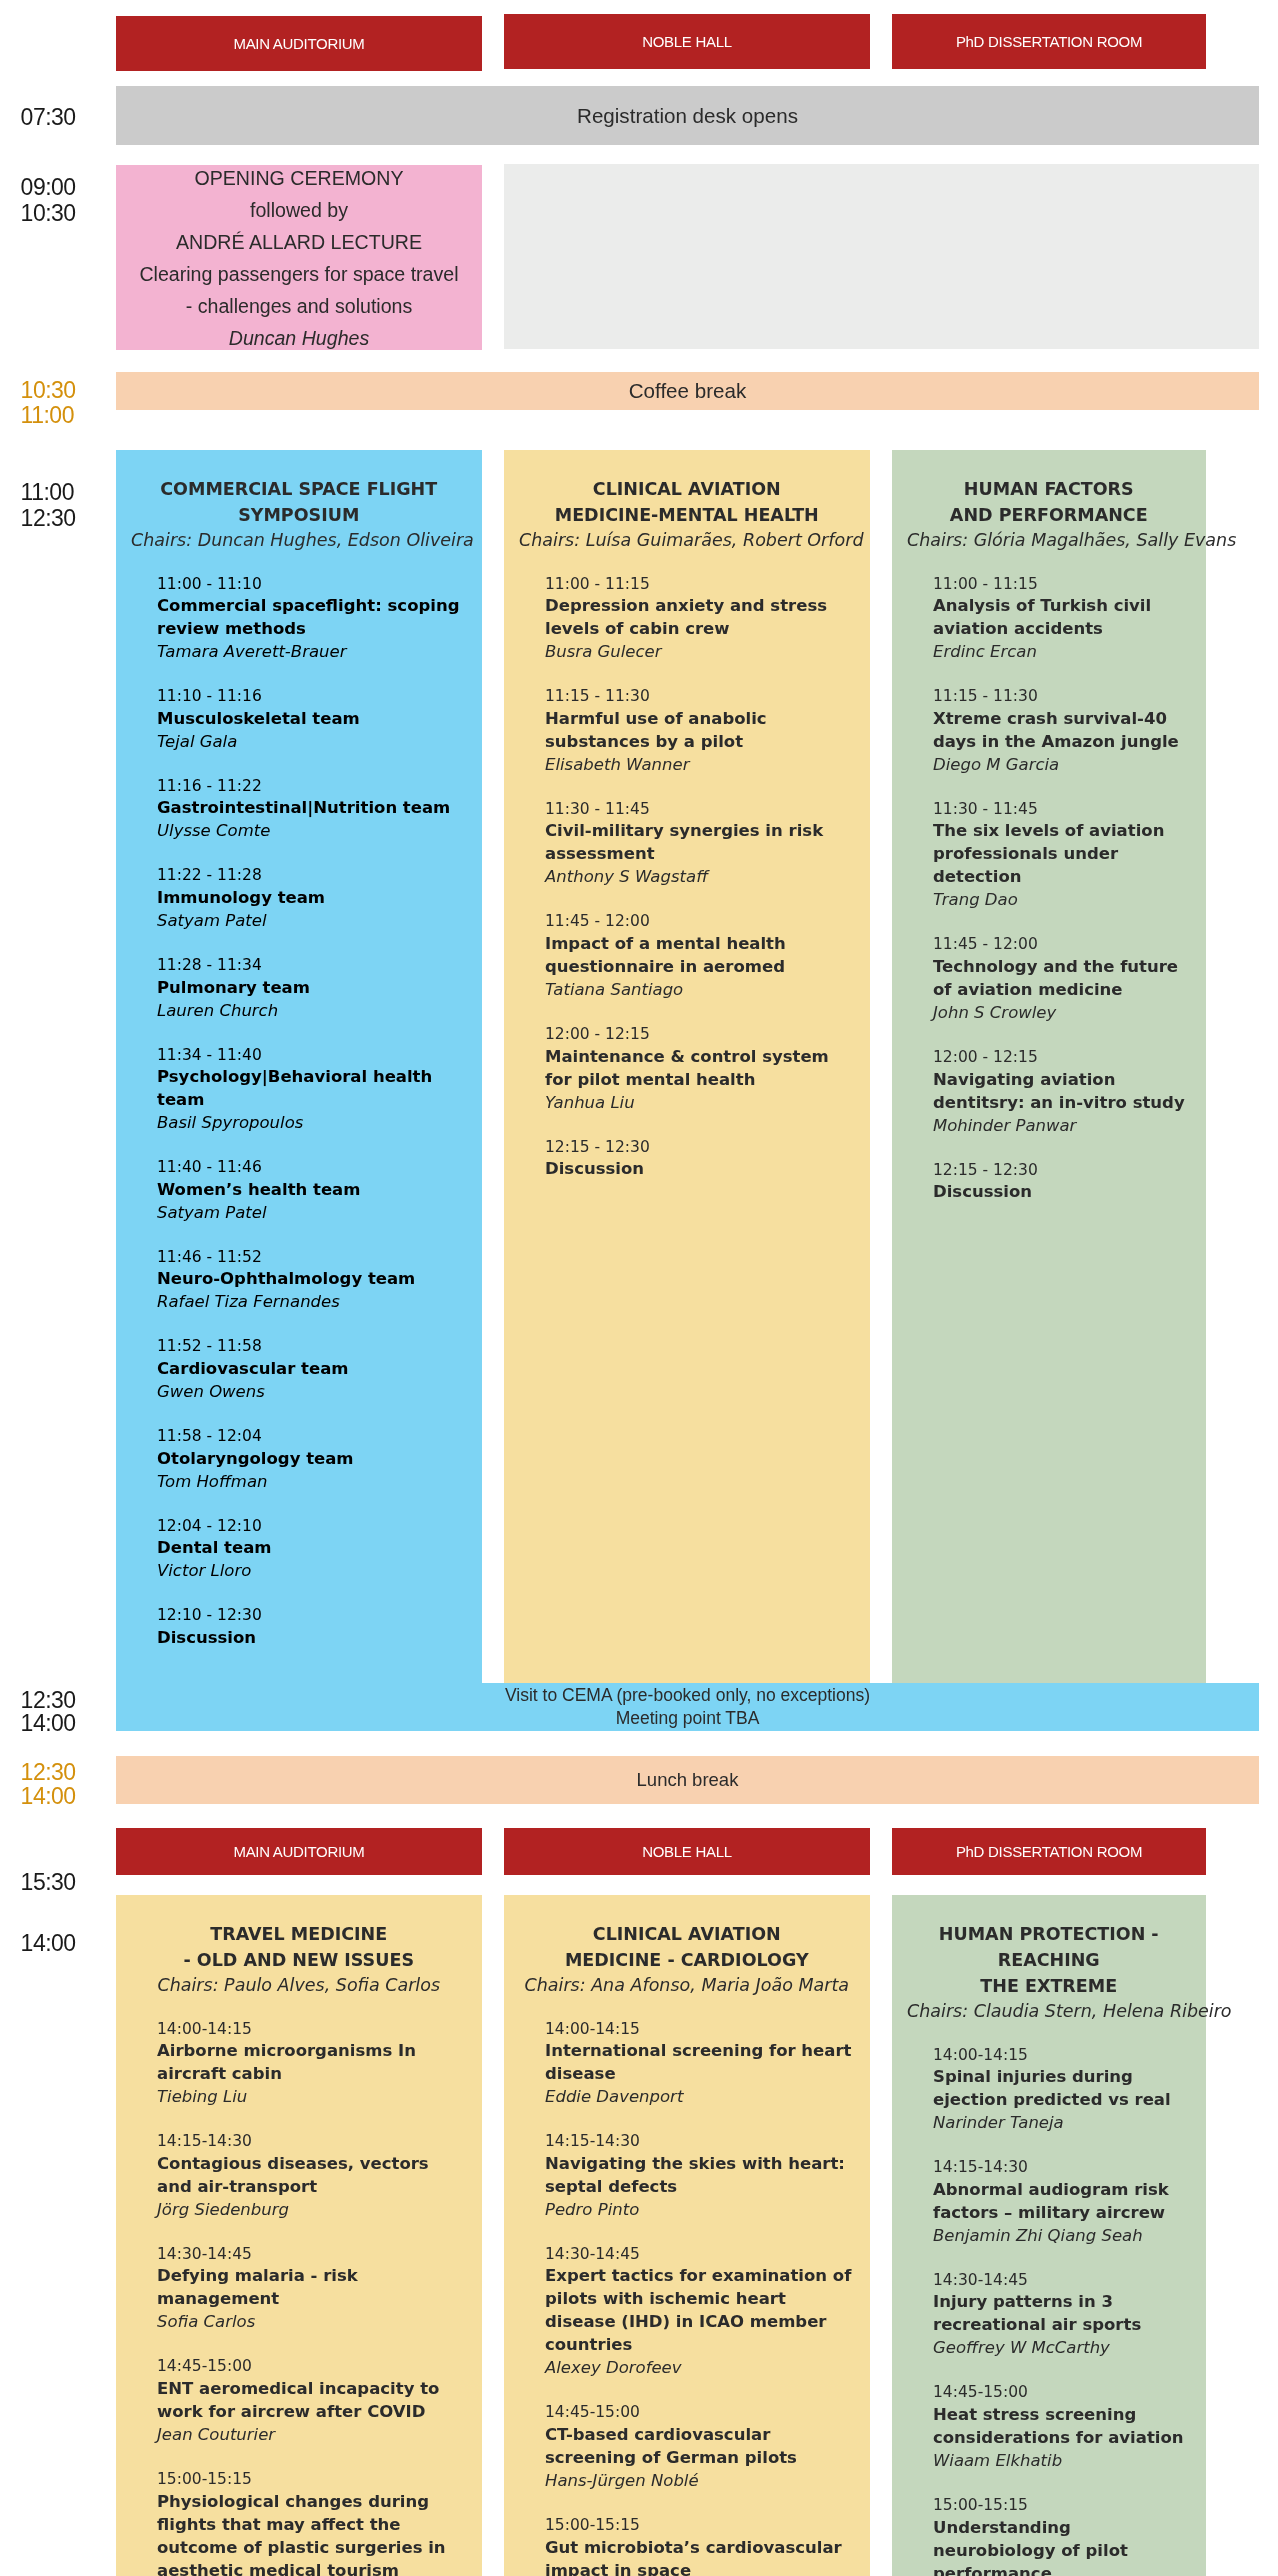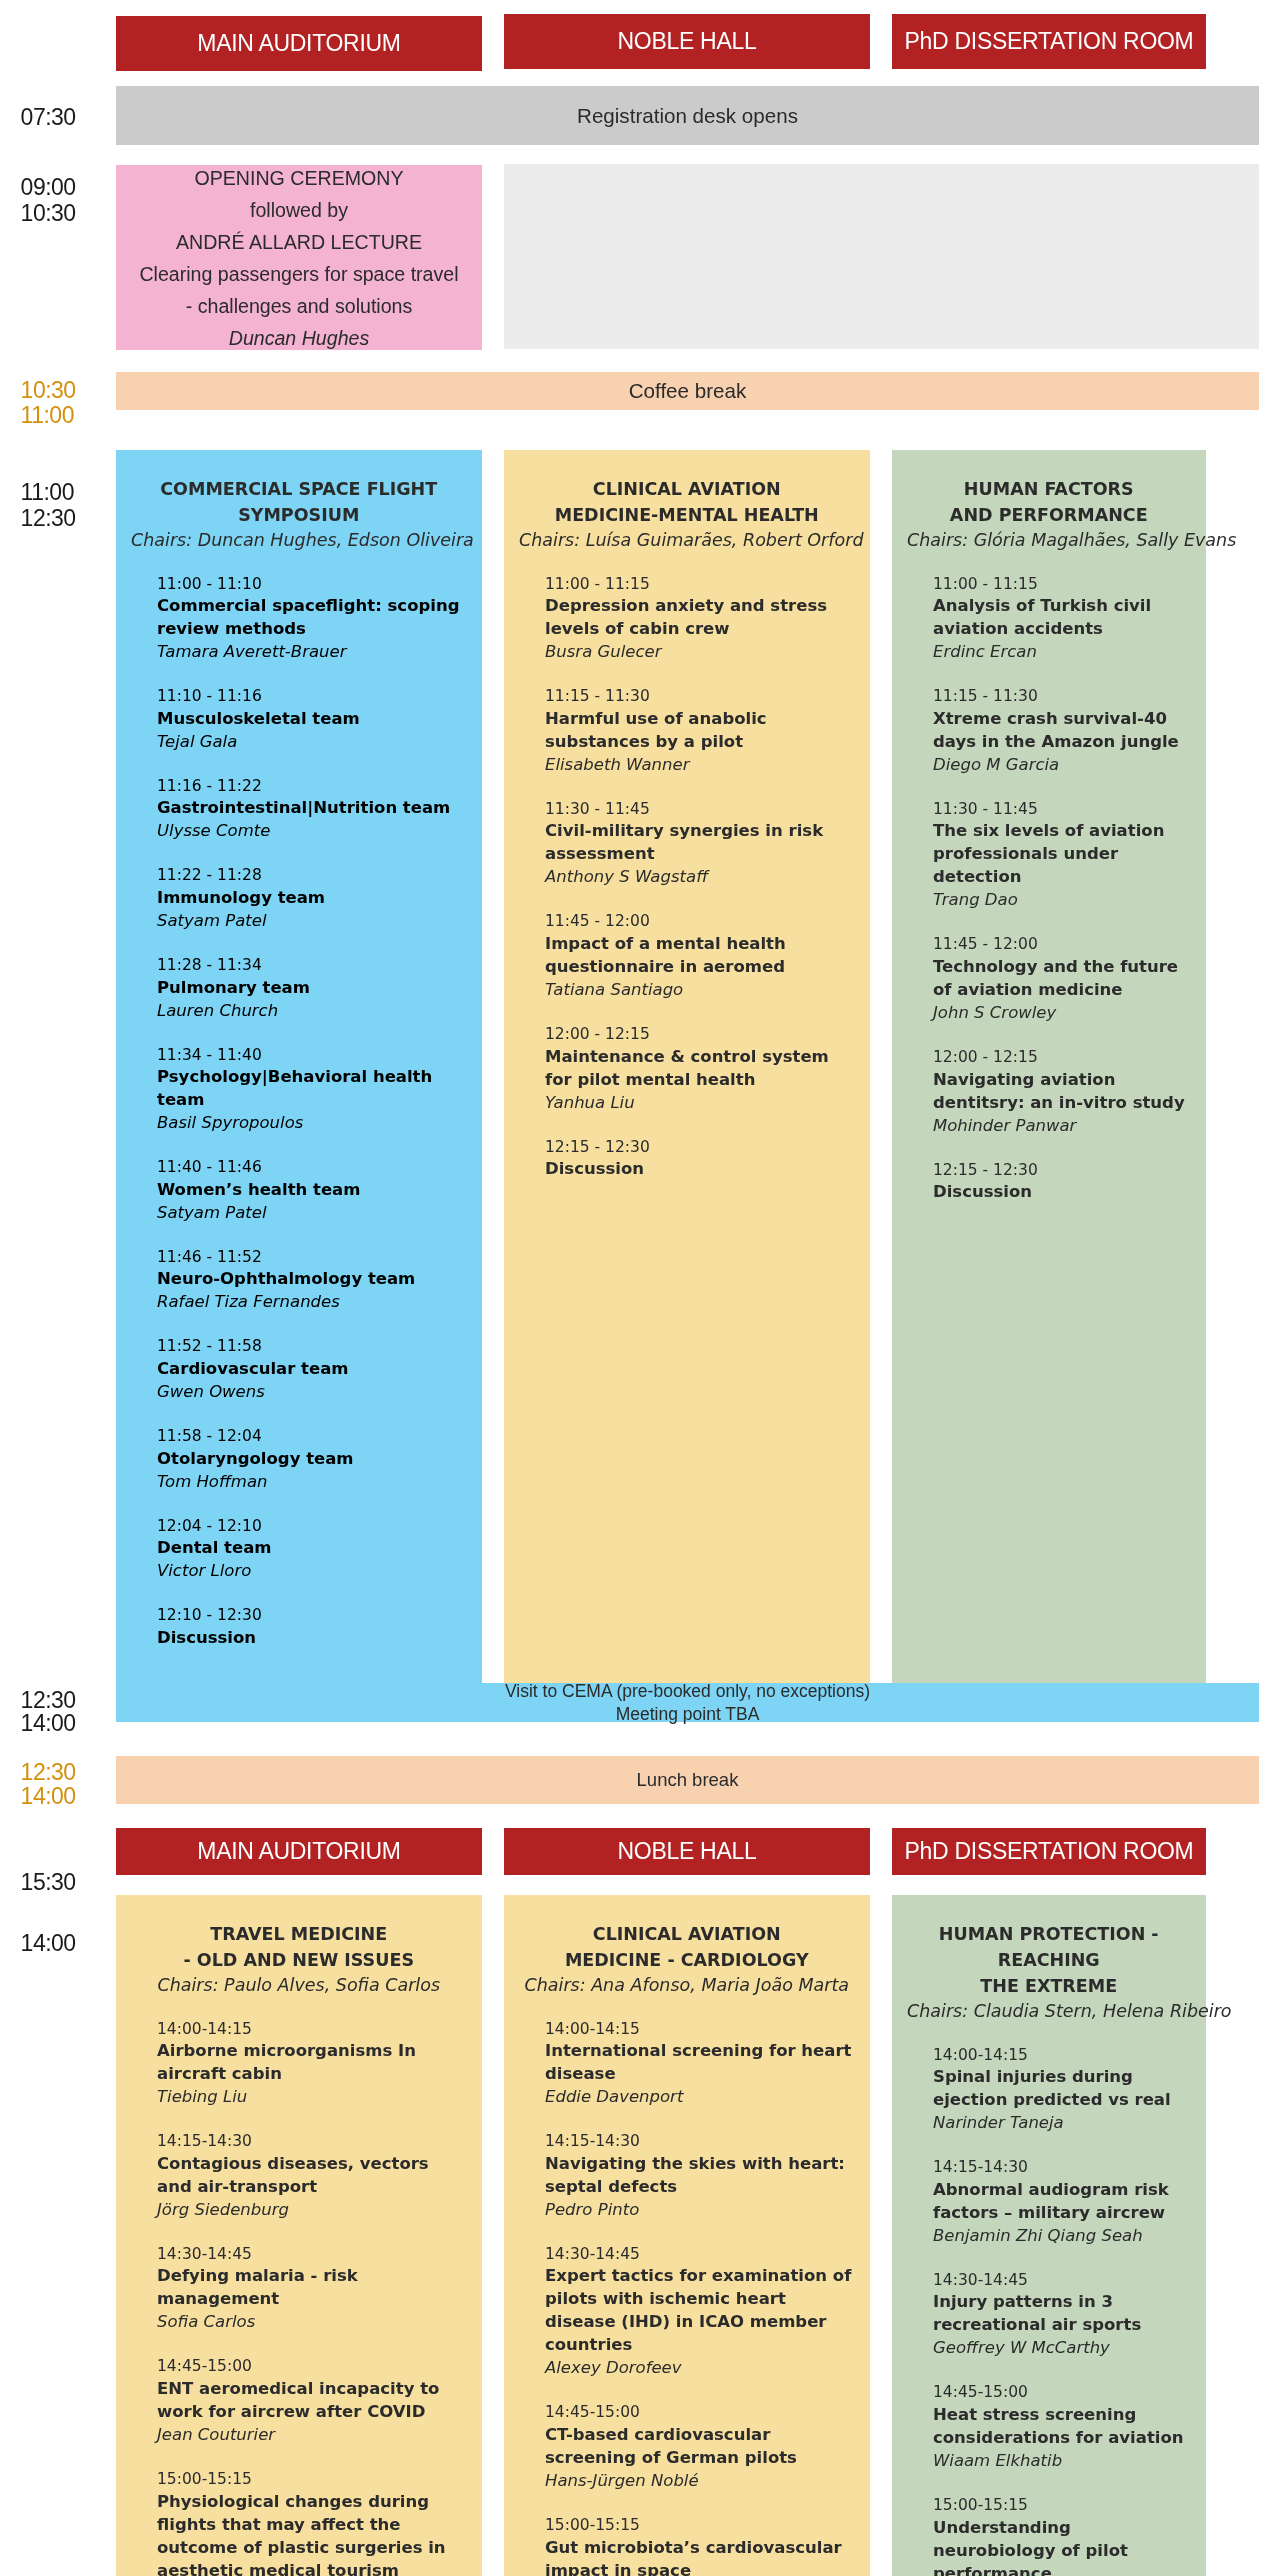--- a/index.html
+++ b/index.html
@@ -6,21 +6,21 @@
   html, body { width: 1278px; background: #ffffff; }
   body {
     position: relative;
     height: 3911px;
     font-family: "Liberation Sans", "DejaVu Sans", sans-serif;
     color: #2b2b2b;
   }
   .room-header {
     position: absolute; background: #b22222; color: #ffffff;
     display: flex; align-items: center; justify-content: center;
-    font-family: "Liberation Sans", sans-serif; font-size: 23px;
+    font-family: "Liberation Sans", sans-serif; font-size: 15px;
     letter-spacing: -0.3px;
   }
   .time {
     position: absolute; left: 20.6px; width: 77px;
     font-family: "Liberation Sans", sans-serif; font-size: 23px;
     line-height: 29px; color: #1a1a1a; letter-spacing: -0.5px;
   }
   .time.break { color: #d4900c; }
   .full-row {
     position: absolute; left: 116px; width: 1143px;
@@ -228,21 +228,21 @@
       <div class="t-speaker">Mohinder Panwar</div>
     </div>
   <div class="talk">
       <div class="t-time">12:15 - 12:30</div>
       <div class="t-title">Discussion</div>
     </div>
 </div>
 
 <div class="time" style="top:1686px;">12:30</div>
 <div class="time" style="top:1709px;">14:00</div>
-<div class="full-row blue" style="top:1683px;height:39px;font-size:17.5px;line-height:23px;">
+<div class="full-row blue" style="top:1683px;height:48px;font-size:17.5px;line-height:23px;">
   <span class="bold">Visit to CEMA (pre-booked only, no exceptions)</span>
   <span>Meeting point TBA</span>
 </div>
 
 <div class="time break" style="top:1758px;">12:30</div>
 <div class="time break" style="top:1782px;">14:00</div>
 <div class="full-row peach" style="top:1756px;height:48px;font-size:18.5px;">
   <span class="bold">Lunch break</span>
 </div>
 

